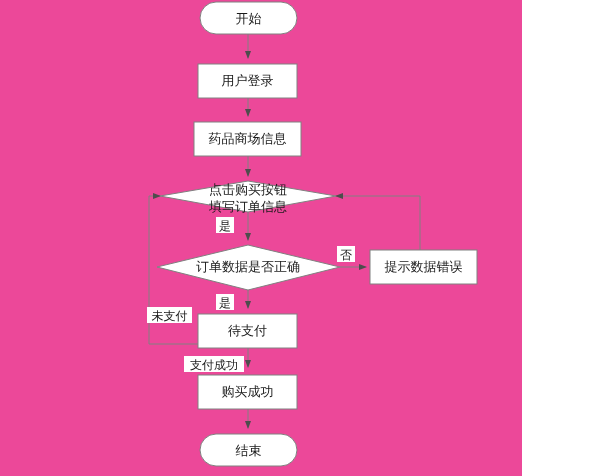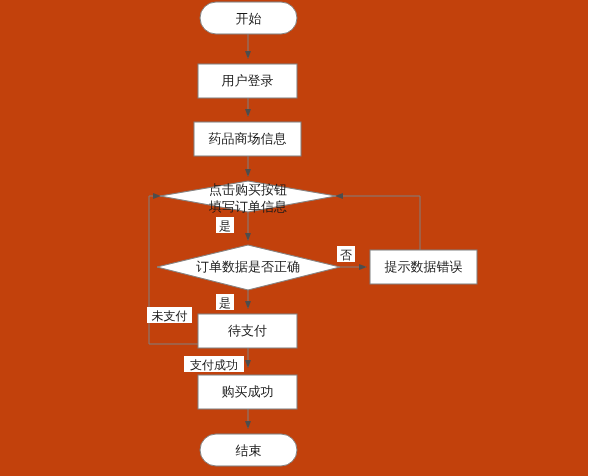--- a/index.html
+++ b/index.html
@@ -6,23 +6,23 @@
   html, body {
     margin: 0;
     padding: 0;
     background: #ffffff;
   }
   body {
     font-family: "DejaVu Sans", "Liberation Sans", sans-serif;
   }
   #canvas {
     position: relative;
-    width: 588px;
+    width: 522px;
     height: 476px;
-    background: #c2410c;
+    background: #ec4899;
     overflow: hidden;
   }
   #flow-svg {
     position: absolute;
     left: 0;
     top: 0;
     width: 612px;
     height: 476px;
   }
   .node-shape {

